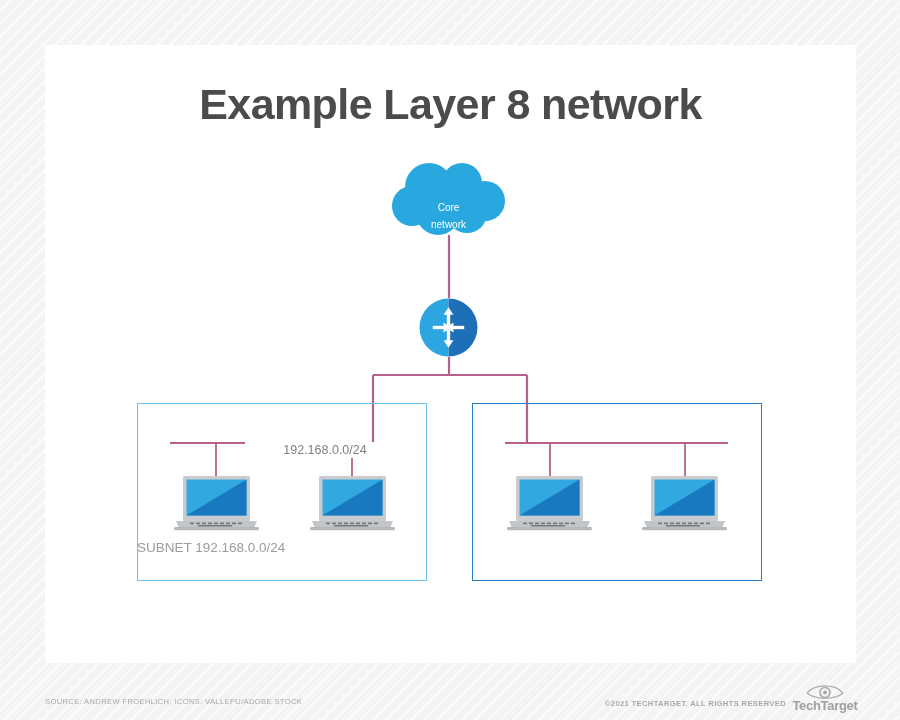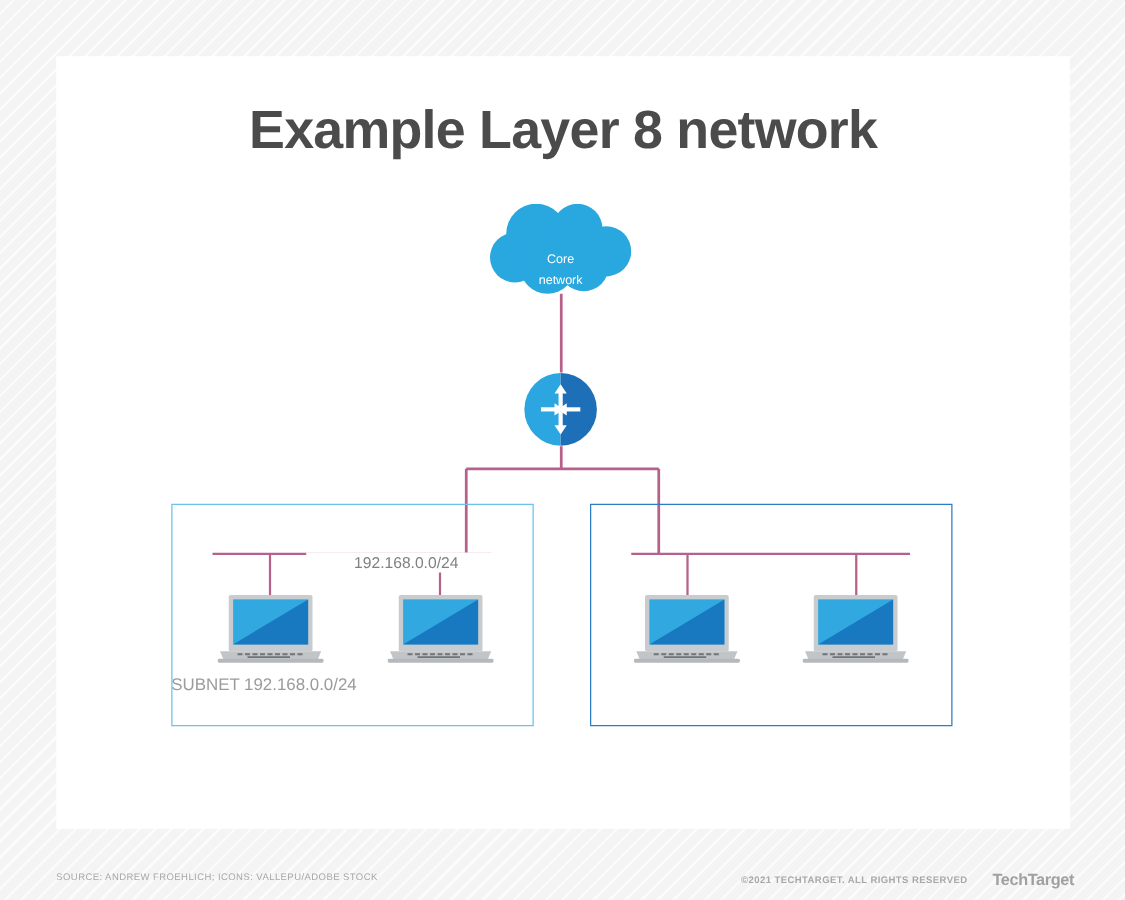--- a/index.html
+++ b/index.html
@@ -185,33 +185,34 @@
     font-family: "Liberation Sans", sans-serif;
     white-space: nowrap;
   }
   .footer-right {
     position: absolute;
     right: 44px;
     top: 676px;
     height: 36px;
     display: flex;
     align-items: flex-end;
-    gap: 20px;
+    gap: 8px;
   }
   .copyright {
     font-size: 7.6px;
     font-weight: bold;
     letter-spacing: 0.35px;
     color: #a8a8a8;
     font-family: "Liberation Sans", sans-serif;
     white-space: nowrap;
     padding-bottom: 4px;
   }
   .tt-logo {
     display: flex;
+    flex-direction: column;
     align-items: center;
     width: 62px;
   }
   .tt-logo svg { display: block; }
   .tt-word {
     font-size: 13px;
     font-weight: bold;
     color: #a0a0a0;
     font-family: "Liberation Sans", sans-serif;
     letter-spacing: -0.3px;

